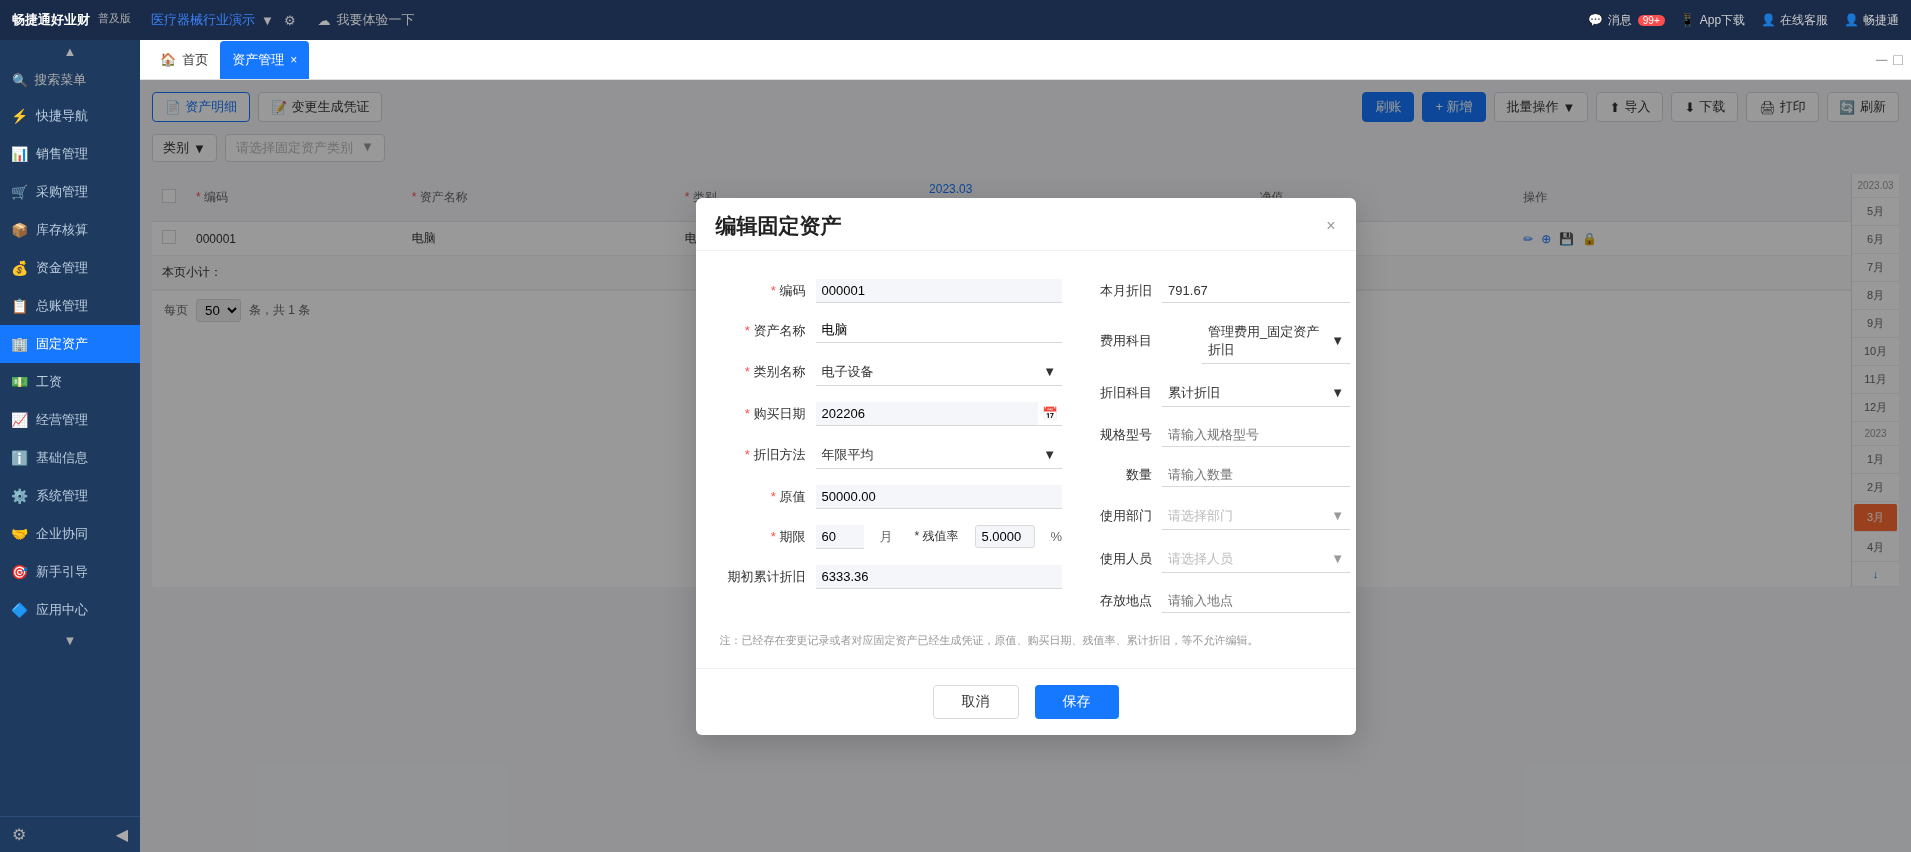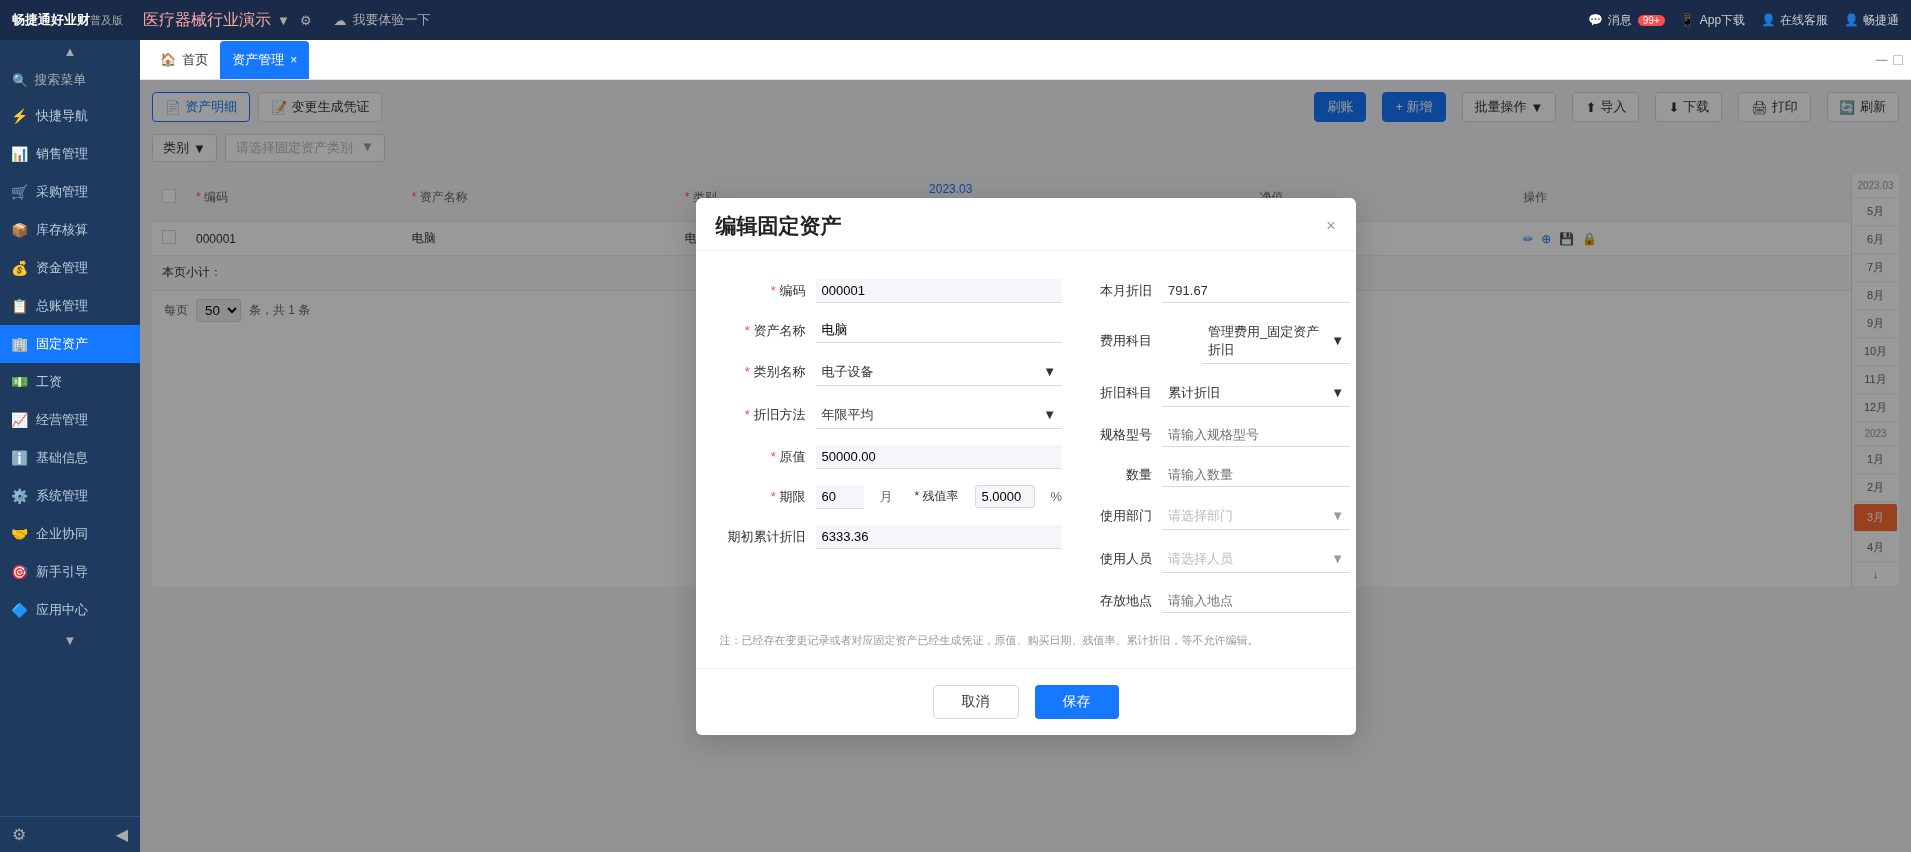--- a/index.html
+++ b/index.html
@@ -8,21 +8,21 @@
     
     .app-container { display: flex; flex-direction: column; height: 852px; width: 1911px; }
     .top-bar { display: flex; align-items: center; background: #1a2b4a; height: 40px; padding: 0 12px; flex-shrink: 0; }
     .main-area { display: flex; flex: 1; overflow: hidden; }
     .sidebar { width: 140px; background: #1e3a5f; display: flex; flex-direction: column; flex-shrink: 0; height: 100%; }
     .content-area { flex: 1; display: flex; flex-direction: column; overflow: hidden; background: #f0f2f5; }
     .tab-bar { display: flex; align-items: center; background: #fff; border-bottom: 1px solid #e0e0e0; height: 40px; padding: 0 8px; }
     .page-content { flex: 1; overflow: hidden; position: relative; }
 
     
-    .top-bar-left { display: flex; align-items: center; gap: 0; }
+    .top-bar-left { display: flex; gap: 8px; }
     .app-logo { color: #fff; font-size: 13px; font-weight: bold; }
     .app-version { color: #aaa; font-size: 11px; margin-left: 0; }
     .top-bar-center { flex: 1; display: flex; align-items: center; gap: 6px; padding-left: 20px; }
     .top-bar-right { display: flex; align-items: center; gap: 16px; color: #ccc; font-size: 12px; }
     .badge-red { background: #ff4d4f; color: #fff; border-radius: 10px; padding: 0 5px; font-size: 10px; margin-left: 2px; }
     .top-icon { color: #ccc; cursor: pointer; display: flex; align-items: center; gap: 4px; }
     .sidebar-search { display: flex; align-items: center; gap: 6px; color: #aaa; padding: 8px 12px; cursor: pointer; }
     .sidebar-item { display: flex; align-items: center; gap: 8px; padding: 10px 12px; color: #bcd; cursor: pointer; font-size: 13px; }
     .sidebar-item.active { background: #1677ff; color: #fff; }
     .sidebar-icon { width: 16px; height: 16px; display: inline-flex; align-items: center; justify-content: center; font-size: 14px; }
@@ -34,21 +34,21 @@
     .tab.active { background: #1677ff; color: #fff; border-radius: 4px 4px 0 0; }
     .tab-close { font-size: 12px; cursor: pointer; }
     .tab-home { color: #333; }
 
     
     .asset-page { padding: 12px; background: #f5f6fa; height: 100%; }
     .toolbar { display: flex; align-items: center; gap: 8px; margin-bottom: 12px; }
     .toolbar-btn { display: flex; align-items: center; gap: 4px; padding: 5px 12px; border: 1px solid #d9d9d9; background: #fff; border-radius: 4px; cursor: pointer; font-size: 13px; color: #333; }
     .toolbar-btn.primary { background: #1677ff; color: #fff; border-color: #1677ff; }
     .toolbar-btn.active-tab { color: #1677ff; border-color: #1677ff; }
-    .toolbar-right { margin-left: auto; display: flex; align-items: center; gap: 16px; }
+    .toolbar-right { margin-left: auto; display: flex; align-items: center; gap: 8px; }
     .filter-bar { display: flex; align-items: center; gap: 8px; margin-bottom: 12px; }
     .filter-select { display: flex; align-items: center; gap: 4px; padding: 4px 10px; border: 1px solid #d9d9d9; background: #fff; border-radius: 4px; cursor: pointer; font-size: 13px; }
     .filter-input { padding: 4px 10px; border: 1px solid #d9d9d9; background: #fff; border-radius: 4px; font-size: 13px; color: #999; min-width: 160px; }
 
     
     .data-table { width: 100%; border-collapse: collapse; background: #fff; }
     .data-table th { background: #f5f6fa; padding: 8px 10px; text-align: left; font-weight: normal; color: #666; border-bottom: 1px solid #e8e8e8; font-size: 12px; }
     .data-table td { padding: 8px 10px; border-bottom: 1px solid #f0f0f0; font-size: 12px; }
     .table-container { background: #fff; border-radius: 4px; overflow: hidden; }
     .subtotal-row { background: #fafafa; }
@@ -92,21 +92,21 @@
 <div class="app-container">
 
   <div class="top-bar">
     <div class="top-bar-left">
       <span class="app-logo">
         <span>畅捷通好业财</span>
       </span>
       <span class="app-version">普及版</span>
     </div>
     <div class="top-bar-center">
-      <span style="color:#fca5a5;font-size:16px;font-family:Liberation Mono, monospace;">医疗器械行业演示</span>
+      <span style="color:#3b82f6;font-size:13px;font-family:Liberation Mono, monospace;">医疗器械行业演示</span>
       <span style="color:#aaa;cursor:pointer;">▼</span>
       <span style="color:#aaa;cursor:pointer;margin-left:4px;">⚙</span>
       <span style="color:#aaa;margin-left:16px;">☁</span>
       <span style="color:#aaa;cursor:pointer;">我要体验一下</span>
     </div>
     <div class="top-bar-right">
       <span class="top-icon">
         <span>💬</span>
         <span>消息</span>
         <span class="badge-red">99+</span>
@@ -370,20 +370,29 @@
                   <div class="form-row">
                     <span class="form-label required">
                       <span>类别名称</span>
                     </span>
                     <div class="form-select" style="flex:1;border:none;border-bottom:1px solid #d9d9d9;padding:4px 6px;display:flex;justify-content:space-between;align-items:center;cursor:pointer;">
                       <span>电子设备</span>
                       <span>▼</span>
                     </div>
                   </div>
 
+                  <div class="form-row">
+                    <span class="form-label required">
+                      <span>购买日期</span>
+                    </span>
+                    <div style="flex:1;display:flex;align-items:center;border-bottom:1px solid #d9d9d9;">
+                      <input style="border: none; padding: 4px 6px; font-size: 13px; outline: none; flex: 1 1 0%; background: rgb(245, 246, 250);" type="text" value="202206">
+                      <span style="color:#999;cursor:pointer;padding:0 4px;">📅</span>
+                    </div>
+                  </div>
 
                   <div class="form-row">
                     <span class="form-label required">
                       <span>折旧方法</span>
                     </span>
                     <div class="form-select" style="flex:1;border:none;border-bottom:1px solid #d9d9d9;padding:4px 6px;display:flex;justify-content:space-between;align-items:center;cursor:pointer;">
                       <span>年限平均</span>
                       <span>▼</span>
                     </div>
                   </div>

